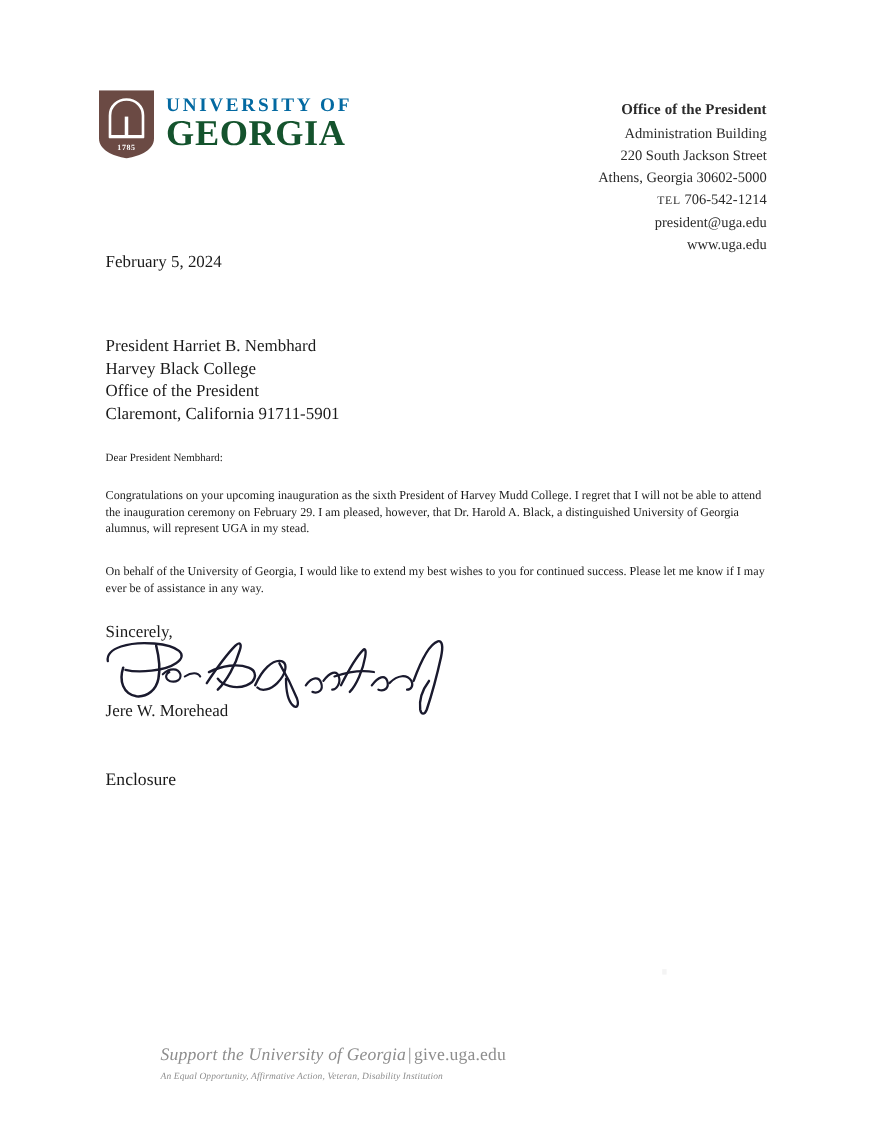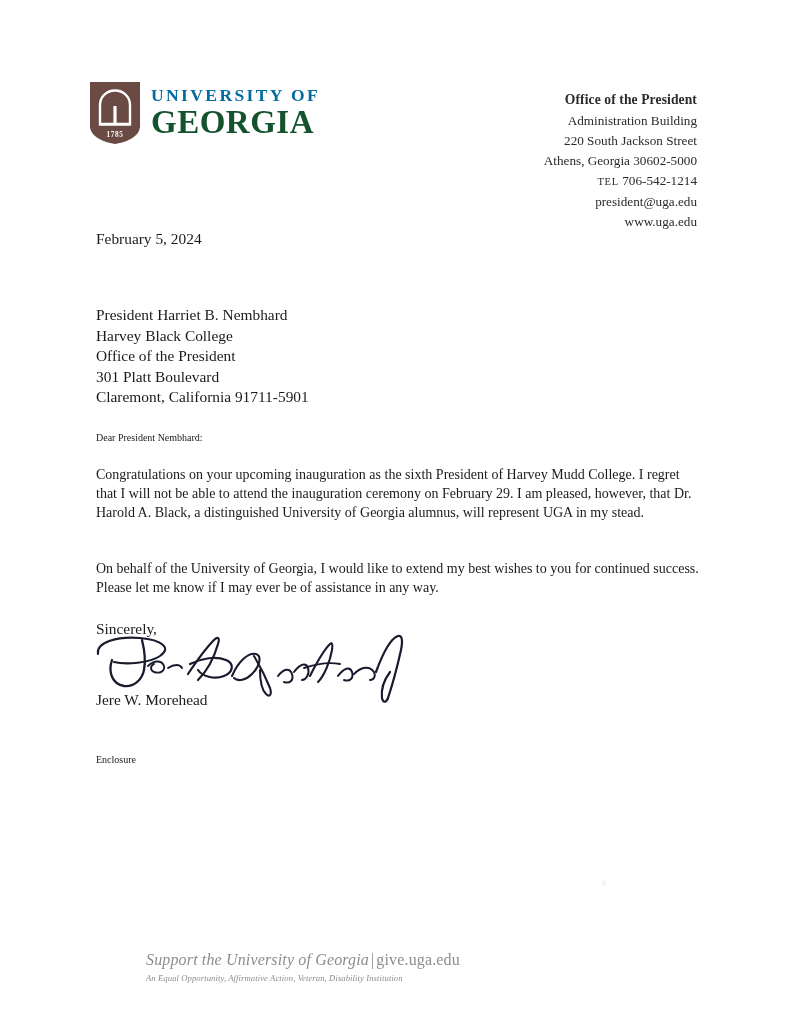--- a/index.html
+++ b/index.html
@@ -104,25 +104,25 @@
   }
   .recipient div { white-space: nowrap; }
 
   .salutation {
     margin-top: 25px;
     font-size: 10px;
   }
 
   .para {
     margin-top: 22px;
-    font-size: 14px;
+    font-size: 11px;
     line-height: 1.36;
     text-align: left;
   }
-  .para.second { margin-top: 37px; }
+  .para.second { margin-top: 24px; }
 
   .closing {
     margin-top: 24px;
     font-size: 15.4px;
   }
 
   .signature-area {
     position: relative;
     height: 58px;
     margin-top: -4px;
@@ -138,21 +138,21 @@
 
   .signer {
     position: relative;
     margin-top: 0px;
     line-height: 1.36;
     font-size: 15.4px;
   }
 
   .enclosure {
     margin-top: 44px;
-    font-size: 10px;
+    font-size: 16px;
   }
 
   
   .footer {
     position: absolute;
     left: 146px;
     top: 948px;
     color: #8d8d8d;
     font-style: italic;
   }
@@ -213,21 +213,20 @@
   </div>
 
   <div class="letter">
 
     <div class="date-line">February 5, 2024</div>
 
     <div class="recipient">
       <div>President Harriet B. Nembhard</div>
       <div>Harvey Black College</div>
       <div>Office of the President</div>
-      <div>301 Platt Boulevard</div>
       <div>Claremont, California 91711-5901</div>
     </div>
 
     <div class="salutation">Dear President Nembhard:</div>
 
     <div class="para">Congratulations on your upcoming inauguration as the sixth President of Harvey Mudd College.  I regret that I will not be able to attend the inauguration ceremony on February 29.  I am pleased, however, that Dr. Harold A. Black, a distinguished University of Georgia alumnus, will represent UGA in my stead.</div>
 
     <div class="para second">On behalf of the University of Georgia, I would like to extend my best wishes to you for continued success.  Please let me know if I may ever be of assistance in any way.</div>
 
     <div class="closing">Sincerely,</div>

